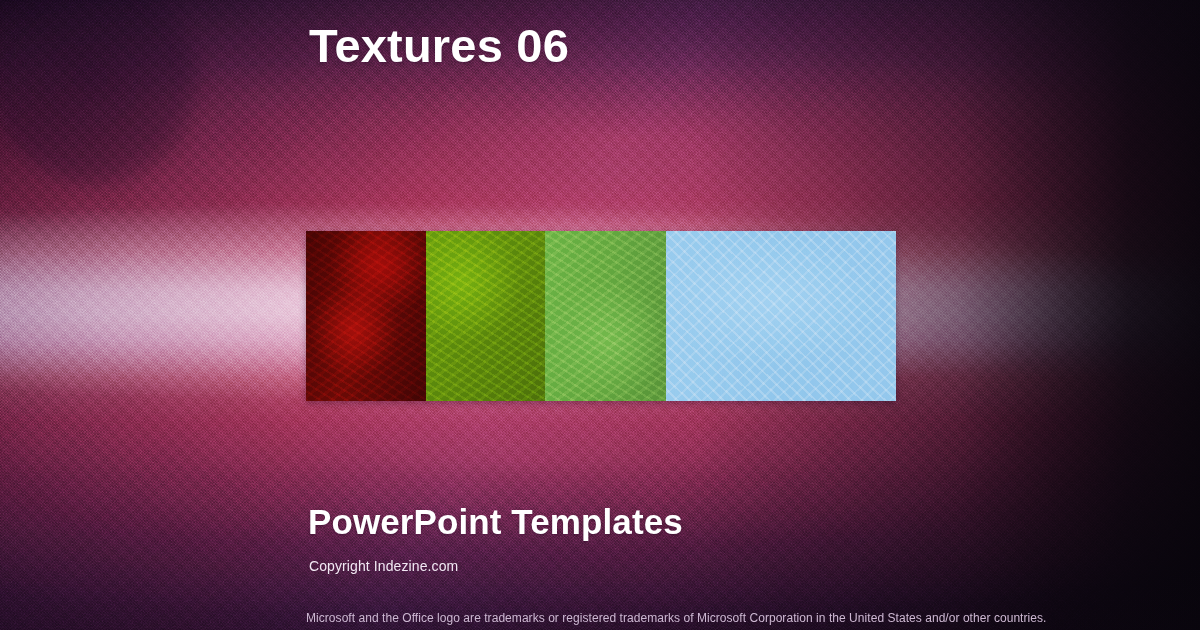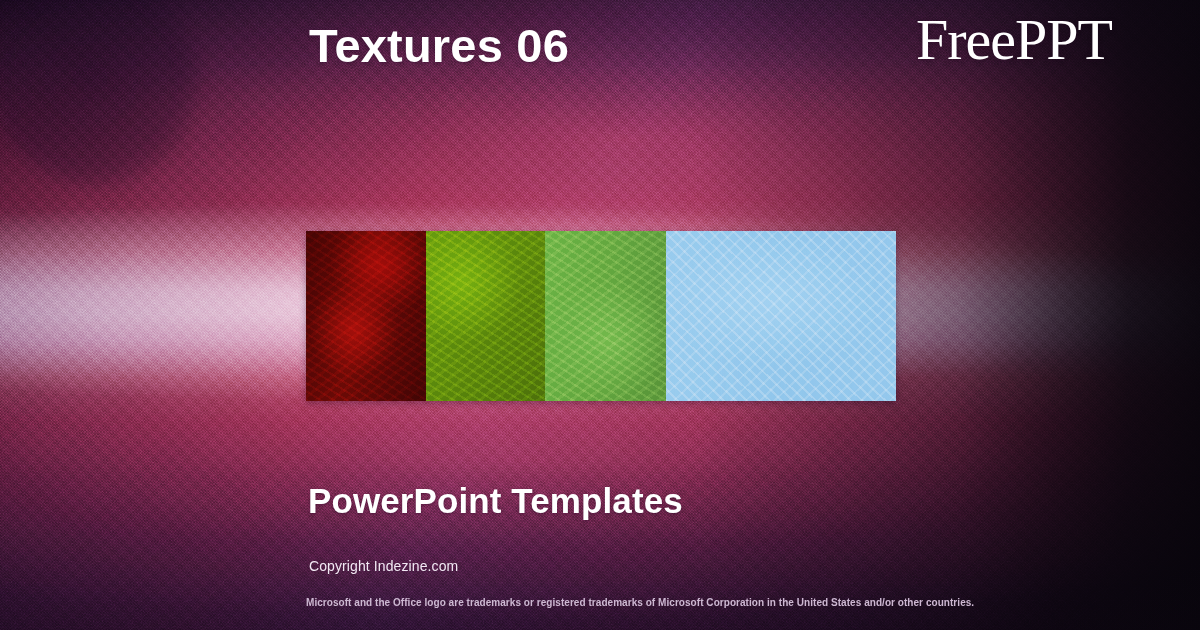--- a/index.html
+++ b/index.html
@@ -113,45 +113,44 @@
     font-family:"Liberation Serif", serif;
     font-size:58px;
     line-height:1;
     color:#ffffff;
     letter-spacing:-1px;
     text-shadow:0 1px 4px rgba(30,6,30,.5);
     white-space:nowrap;
   }
   .subtitle{
     position:absolute;
-    left:308px;top:481px;
+    left:308px;top:502px;
     font-size:35px;
     font-weight:bold;
     color:#ffffff;
     letter-spacing:.1px;
     text-shadow:0 1px 3px rgba(40,8,40,.45);
     white-space:nowrap;
   }
   .copyright{
     position:absolute;
     left:309px;top:558px;
     font-size:14px;
     color:#f2e9f4;
     letter-spacing:.1px;
     white-space:nowrap;
     text-align:right;
   }
   .disclaimer{
     position:absolute;
-    left:306px;top:597px;
-    font-size:10px;
+    left:306px;top:611px;
+    font-size:12px;
     color:#cdb8d2;
     letter-spacing:.05px;
     white-space:nowrap;
-    font-weight:bold;
   }
 
   
   .swatches{
     position:absolute;
     left:306px;top:231px;
     width:590px;height:170px;
     display:flex;
     box-shadow:0 2px 7px rgba(35,10,38,.35);
   }
@@ -215,21 +214,20 @@
   <div class="bg-layer bg-redband"></div>
   <div class="bg-layer bg-lightband"></div>
   <div class="bg-circle"></div>
   <div class="bg-layer bg-grain"></div>
   <div class="bg-layer bg-grain2"></div>
   <div class="bg-layer bg-rightdark"></div>
   <div class="bg-layer bg-vignette"></div>
 
   <div class="title">Textures 06</div>
 
-  <div class="logo">FreePPT</div>
 
   <div class="swatches">
     <div class="sw sw-red">
       <div class="blot"></div>
       <div class="tex"></div>
     </div>
     <div class="sw sw-olive">
       <div class="blot"></div>
       <div class="tex"></div>
     </div>

